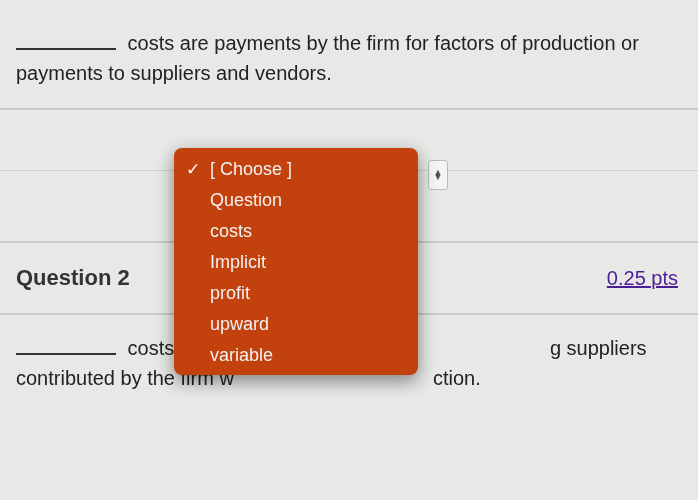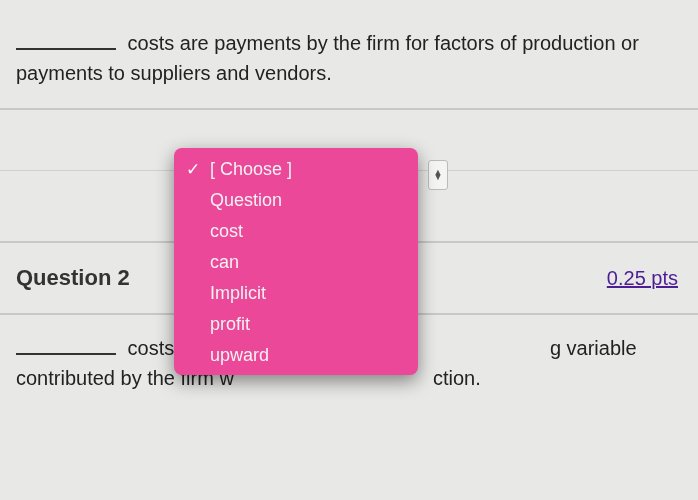--- a/index.html
+++ b/index.html
@@ -72,21 +72,21 @@
     .q2-text {
       padding: 18px 16px 0 16px;
       font-size: 20px;
       line-height: 1.5;
     }
     .dropdown {
       position: absolute;
       left: 174px;
       top: 148px;
       width: 244px;
-      background: #ec4899;
+      background: #c2410c;
       border-radius: 8px;
       box-shadow: 0 6px 18px rgba(0,0,0,0.45);
       padding: 6px 0 4px 0;
       color: #f2f2f2;
       font-size: 18px;
     }
     .dropdown-item {
       padding: 5px 14px 5px 36px;
       position: relative;
       cursor: pointer;
@@ -118,47 +118,47 @@
   <div class="q-title">Question 2</div>
   <div class="q-pts">0.25 pts</div>
 </div>
 
 <hr class="divider">
 
 <div class="q2-text">
   <span class="blank"></span>
   <span>costs are the o</span>
   <span style="display:inline-block; width:280px;"></span>
-  <span>g variable</span>
+  <span>g suppliers</span>
   <br>
   <span>contributed by the firm w</span>
   <span style="display:inline-block; width:188px;"></span>
   <span>ction.</span>
 </div>
 
 <div class="select-target">
   <span>▲</span>
   <span>▼</span>
 </div>
 
 <div class="dropdown">
   <div class="dropdown-item selected">
     <span>[ Choose ]</span>
   </div>
   <div class="dropdown-item">
     <span>Question</span>
   </div>
   <div class="dropdown-item">
-    <span>cost</span>
-  </div>
-  <div class="dropdown-item">
-    <span>can</span>
+    <span>costs</span>
   </div>
   <div class="dropdown-item">
     <span>Implicit</span>
   </div>
   <div class="dropdown-item">
     <span>profit</span>
   </div>
   <div class="dropdown-item">
     <span>upward</span>
   </div>
+  <div class="dropdown-item">
+    <span>variable</span>
+  </div>
 </div>
 
 </body></html>

